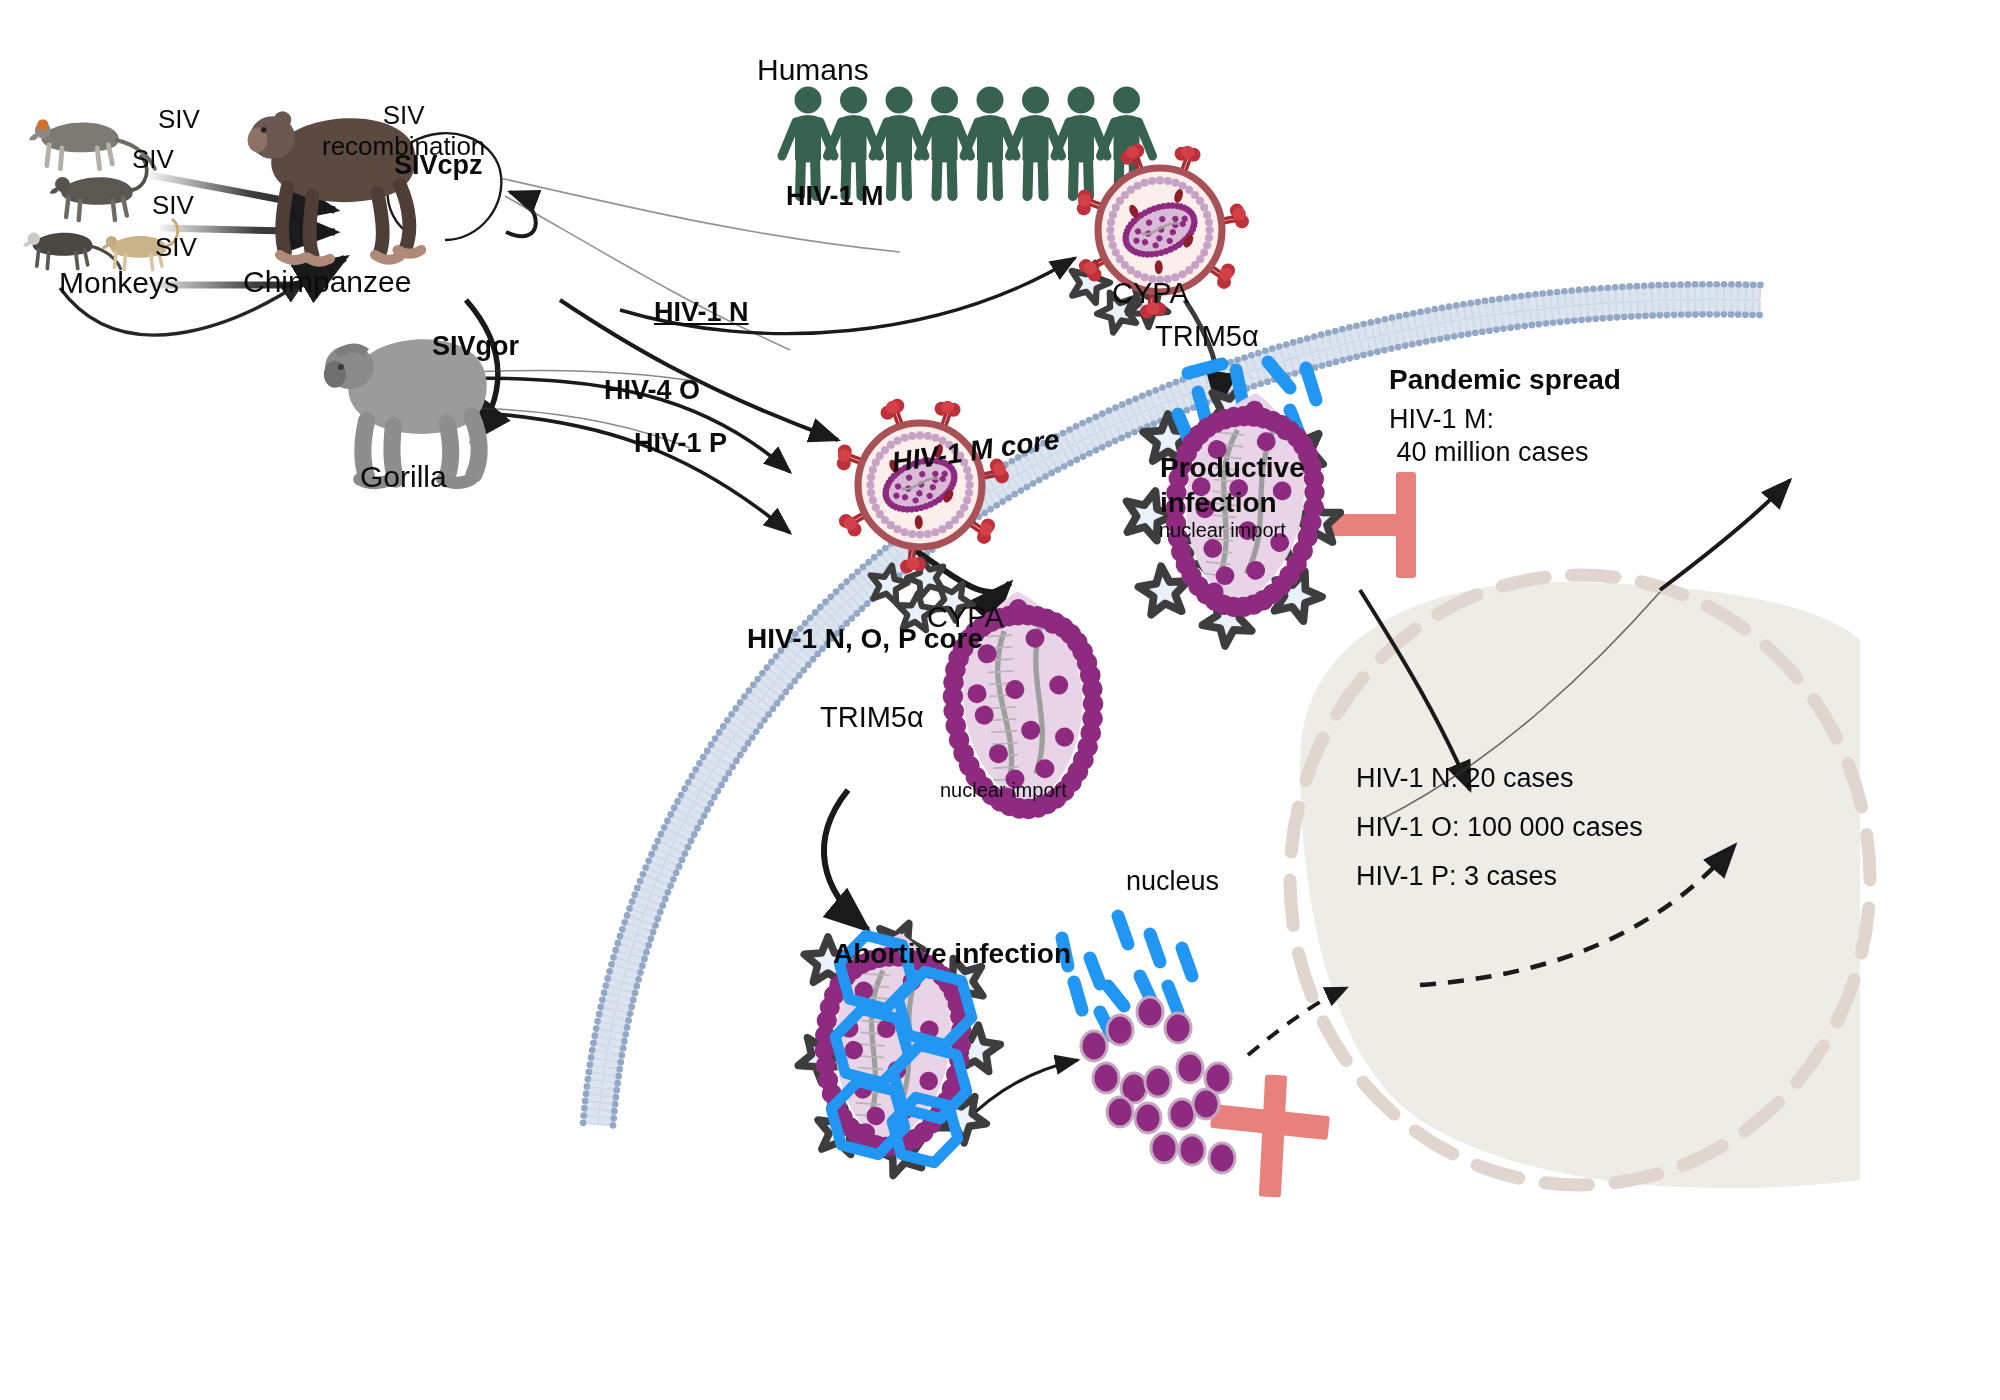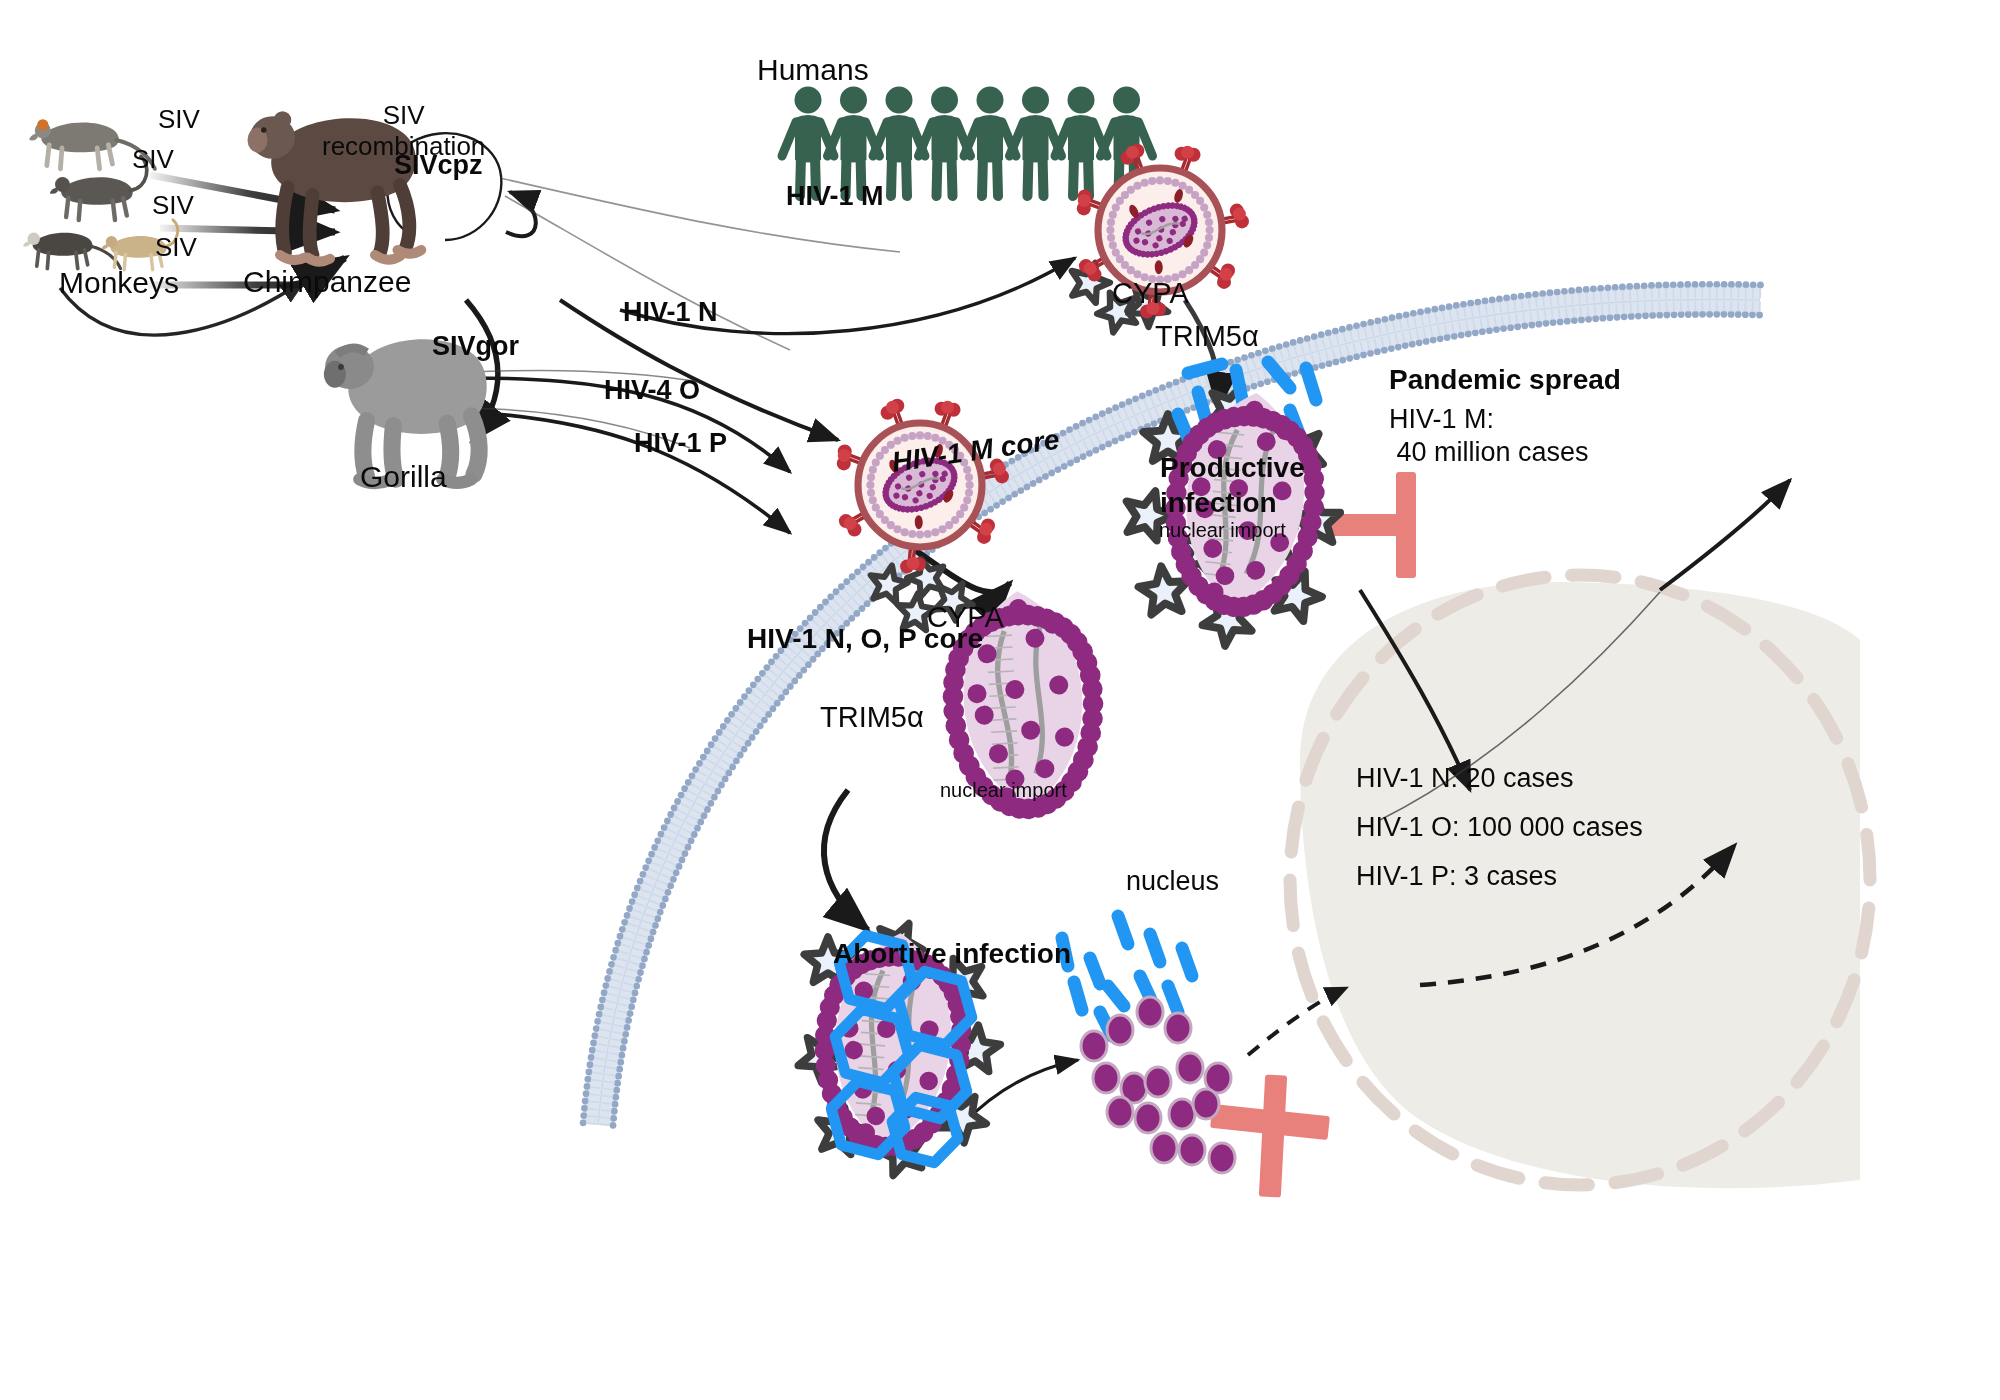--- a/index.html
+++ b/index.html
@@ -1785,21 +1785,21 @@
 <div class="lbl" style="left:155px;top:232px;font-size:26px;">SIV</div>
 
 <div class="lbl" style="left:322px;top:100px;font-size:26px;text-align:center;">SIV
 recombination</div>
 <div class="lbl b" style="left:394px;top:150px;font-size:27px;">SIVcpz</div>
 <div class="lbl b" style="left:432px;top:331px;font-size:27px;">SIVgor</div>
 
 <div class="lbl" style="left:757px;top:52px;font-size:30px;">Humans</div>
 
 <div class="lbl b" style="left:786px;top:181px;font-size:27px;text-align:right;">HIV-1 M</div>
-<div class="lbl b" style="left:623px;top:297px;font-size:27px;">HIV-1 N</div>
+<div class="lbl b" style="left:654px;top:297px;font-size:27px;text-decoration:underline;">HIV-1 N</div>
 <div class="lbl b" style="left:604px;top:375px;font-size:27px;">HIV-4 O</div>
 <div class="lbl b" style="left:634px;top:428px;font-size:27px;">HIV-1 P</div>
 
 <div class="lbl" style="left:1112px;top:276px;font-size:29px;">CYPA</div>
 <div class="lbl" style="left:927px;top:600px;font-size:29px;">CYPA</div>
 <div class="lbl" style="left:1155px;top:319px;font-size:29px;">TRIM5α</div>
 <div class="lbl" style="left:820px;top:700px;font-size:29px;">TRIM5α</div>
 
 <div class="lbl b i" style="left:890px;top:446px;font-size:28px;transform:rotate(-8deg);transform-origin:left top;">HIV-1 M core</div>
 <div class="lbl b" style="left:747px;top:622px;font-size:28px;">HIV-1 N, O, P core</div>

